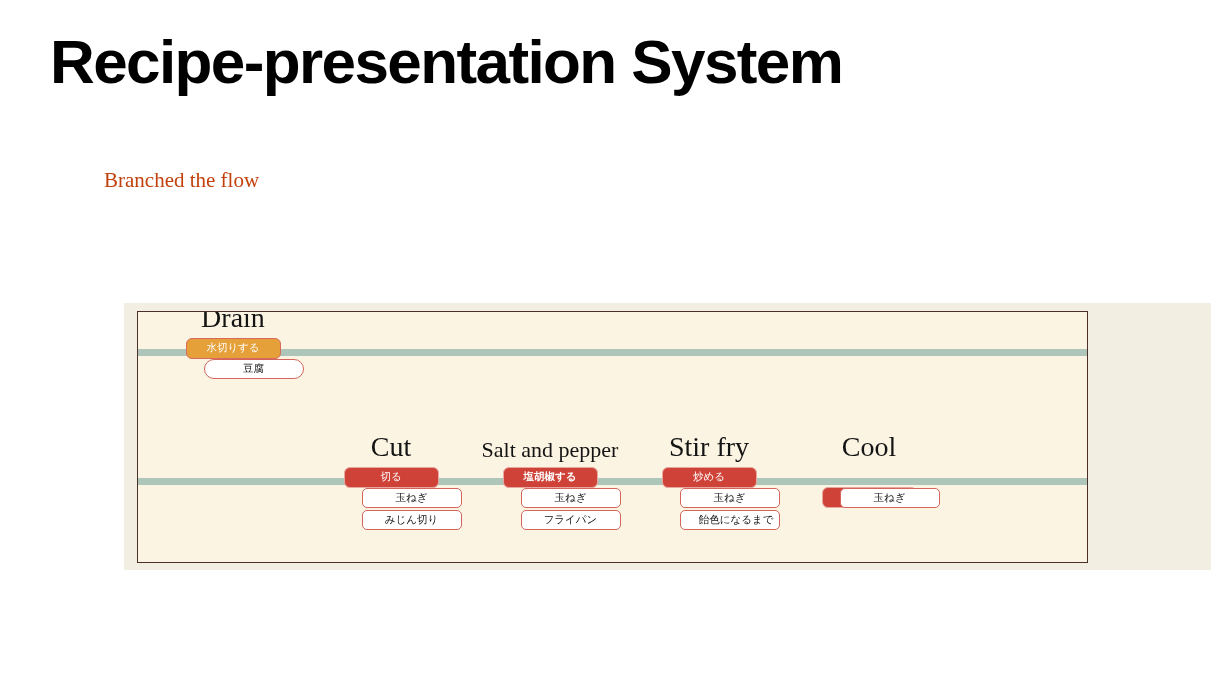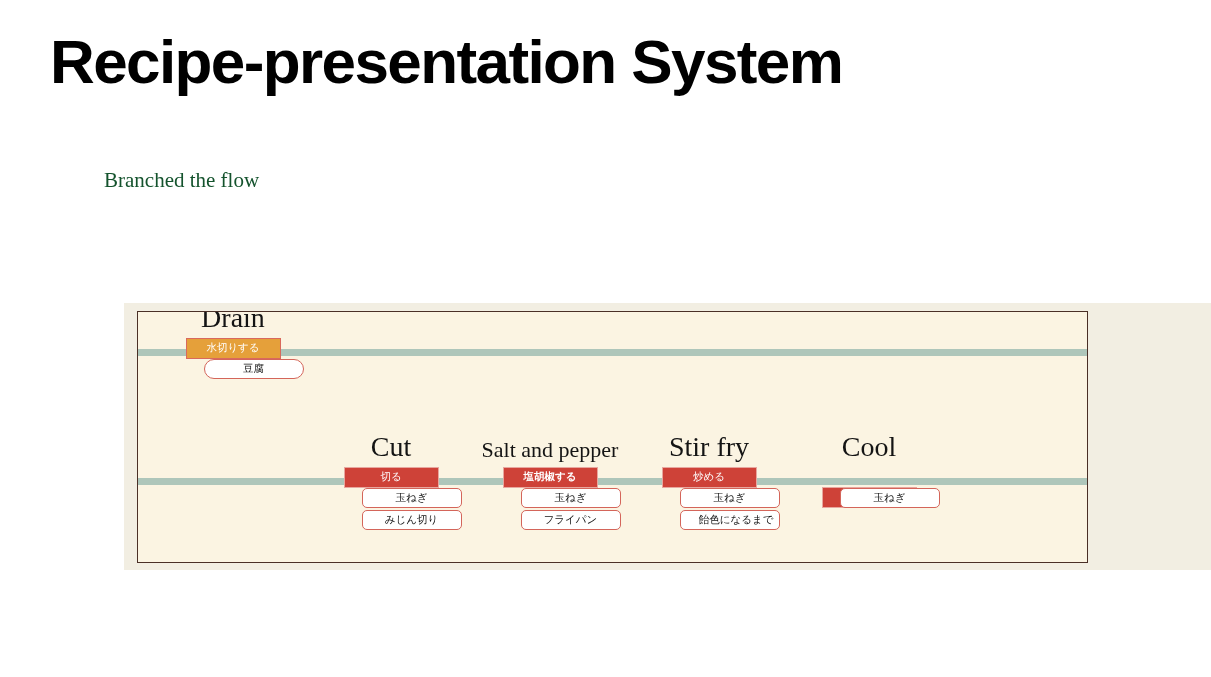--- a/index.html
+++ b/index.html
@@ -28,21 +28,21 @@
     color: #000000;
     white-space: nowrap;
   }
   .slide-subtitle {
     position: absolute;
     left: 104px;
     top: 166px;
     font-family: "Liberation Serif", "DejaVu Serif", serif;
     font-size: 21px;
     line-height: 28px;
-    color: #14532d;
+    color: #c2410c;
     white-space: nowrap;
   }
 
   
   .diagram-outer {
     position: absolute;
     left: 124px;
     top: 303px;
     width: 1160px;
     height: 267px;
@@ -77,21 +77,21 @@
     top: 0;
   }
 
   .node {
     position: absolute;
     top: -11px;
   }
   .node-pill {
     position: relative;
     height: 21px;
-    border-radius: 0;
+    border-radius: 6px;
     box-sizing: border-box;
     display: flex;
     align-items: center;
     justify-content: center;
     font-family: "DejaVu Sans", "Liberation Sans", sans-serif;
     font-size: 10.5px;
     color: #ffffff;
     white-space: nowrap;
     z-index: 3;
   }

